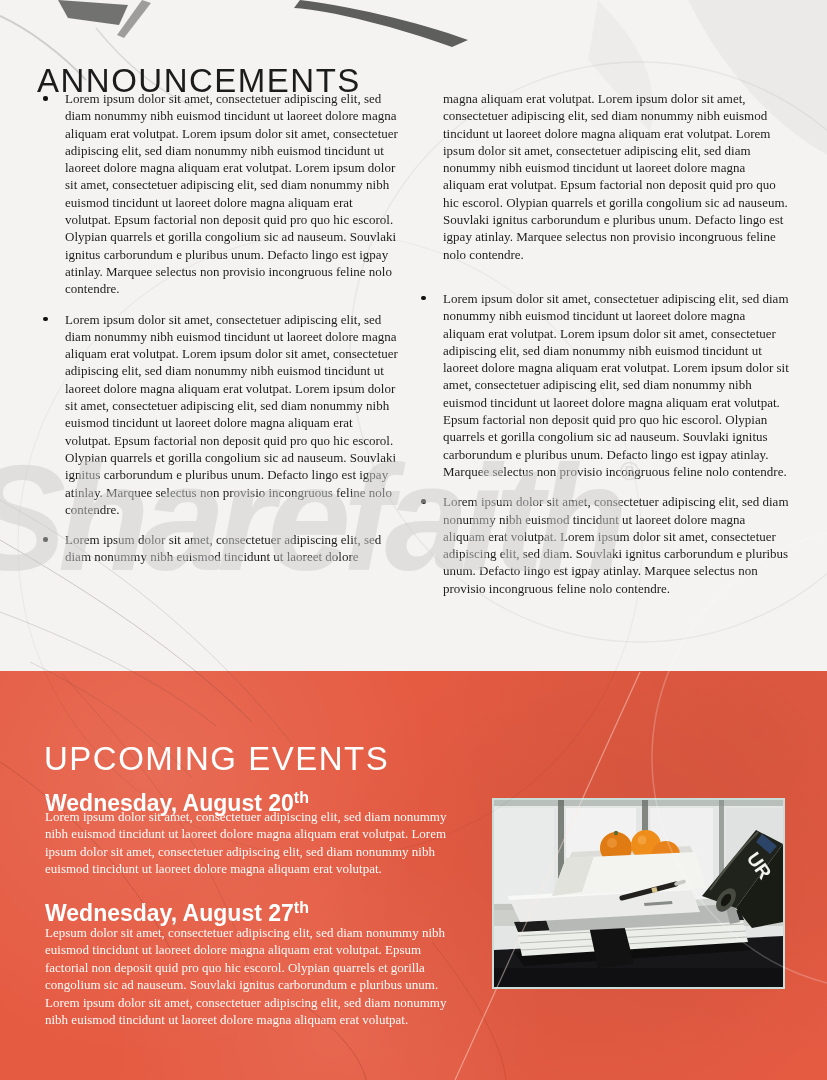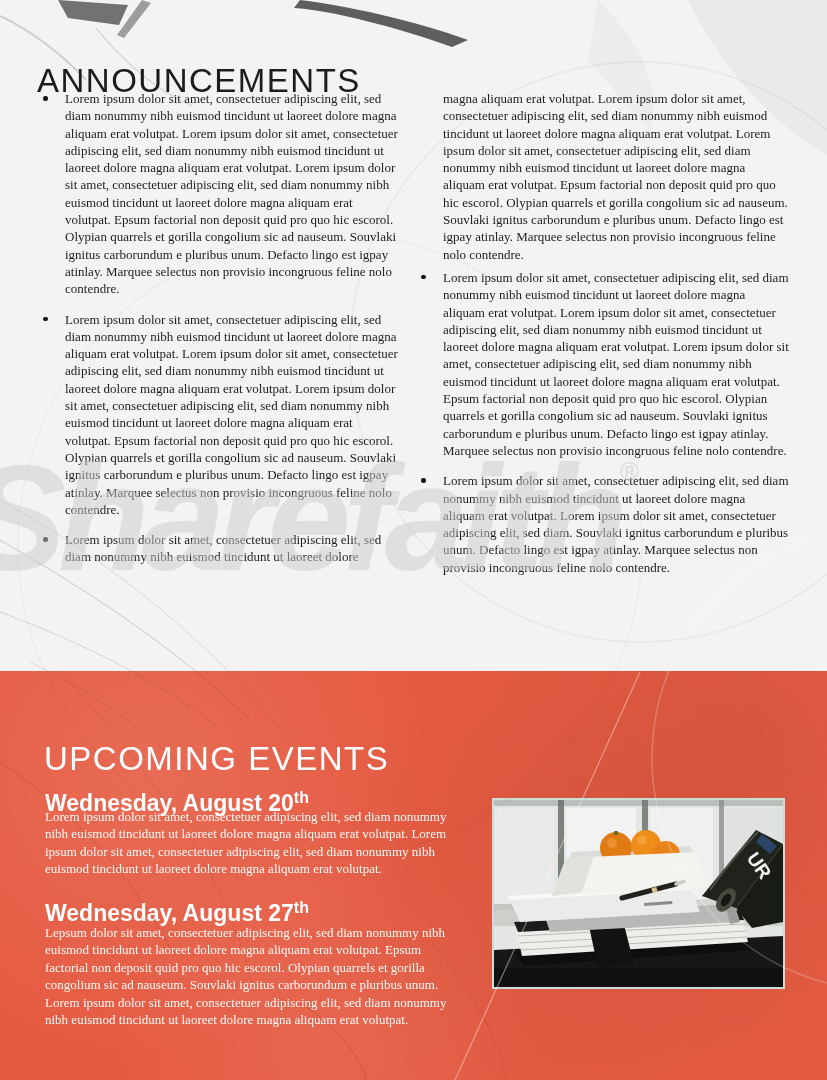--- a/index.html
+++ b/index.html
@@ -10,21 +10,21 @@
   .ann-title{position:absolute;left:37px;top:42px;z-index:4;
     font-family:"Liberation Sans",sans-serif;font-size:33px;font-weight:400;
     letter-spacing:1.5px;color:#1c1c1c;line-height:1.05;}
   .col{position:absolute;top:90px;z-index:4;color:#1d1d1d;
     font-size:13px;line-height:17.3px;}
   .col-left{left:40px;width:358px;}
   .col-right{left:418px;width:372px;}
   .bullet{position:relative;padding-left:25px;margin:0 0 13px 0;}
   .dot{position:absolute;left:3px;top:6px;width:4.5px;height:4.5px;
     border-radius:50%;background:#111;}
-  .continuation{padding-left:25px;margin:0 0 6px 0;}
+  .continuation{padding-left:25px;margin:0 0 27px 0;}
   
   .watermark{position:absolute;left:-34px;top:432px;z-index:6;pointer-events:none;
     font-family:"Liberation Sans",sans-serif;font-weight:700;font-style:italic;
     font-size:150px;letter-spacing:-8px;white-space:nowrap;
     color:rgba(203,203,203,0.5);}
   .watermark sup{font-size:26px;letter-spacing:0;vertical-align:90px;}
   
   .events{position:absolute;left:0;top:671px;width:827px;height:409px;z-index:1;
     background:
       radial-gradient(circle at 18% 25%, rgba(255,255,255,.10), transparent 38%),

